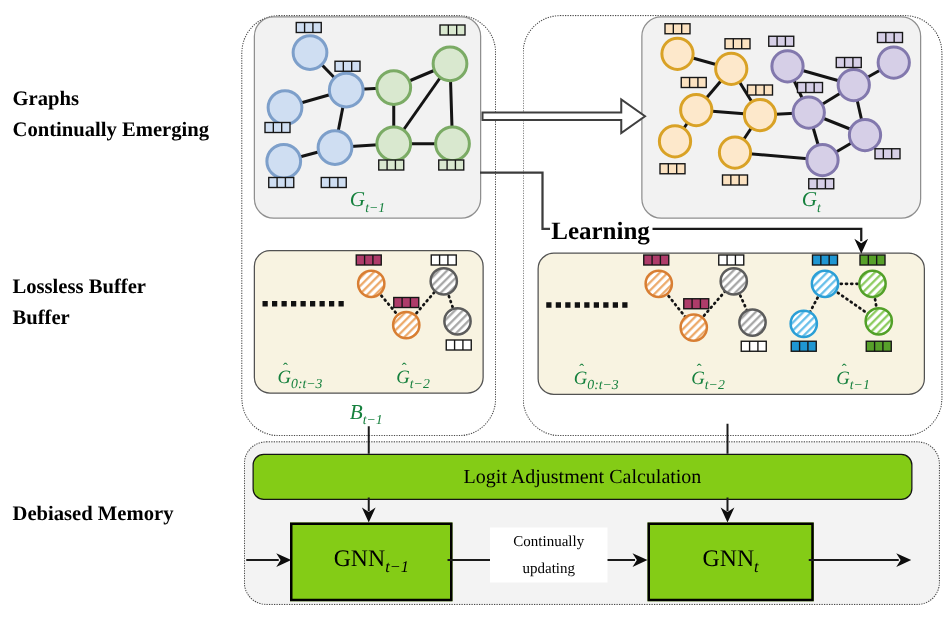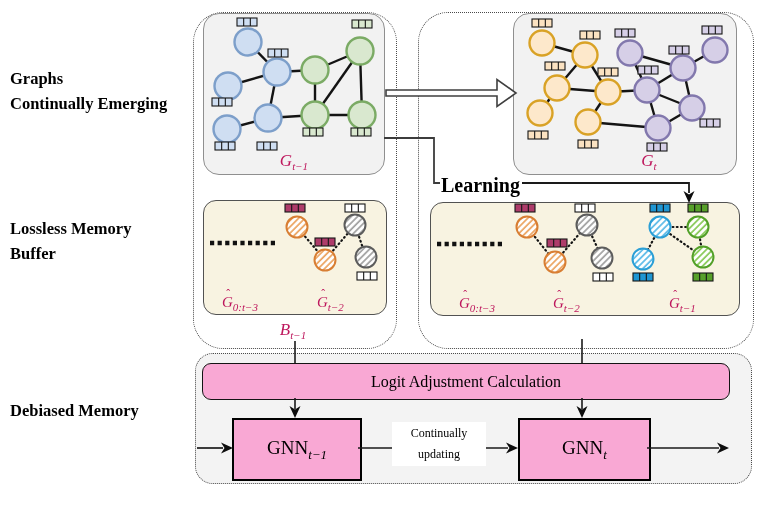--- a/index.html
+++ b/index.html
@@ -11,29 +11,29 @@
 
   .dotbox { position:absolute; border:1.6px dotted #4a4a4a; border-radius:30px; z-index:1; }
   #dotbox-bottom { border-radius:18px; background:#f3f3f3; }
 
   .panel { position:absolute; z-index:2; }
   .gpanel { background:#f2f2f2; border:1.4px solid #8f8f8f; border-radius:16px; }
   .bpanel { background:#f8f3e1; border:1.4px solid #525252; border-radius:13px; }
 
   #overlay { position:absolute; left:0; top:0; z-index:5; pointer-events:none; }
 
-  .mlabel { position:absolute; font-style:italic; font-size:16px; color:#be185d;
+  .mlabel { position:absolute; font-style:italic; font-size:16px; color:#15803d;
             white-space:nowrap; z-index:6; }
   .mlabel sub { font-size:11px; font-style:italic; }
   .roman { font-style:normal; }
   .hatwrap { position:relative; display:inline-block; }
   .hatchar { position:absolute; left:58%; top:-0.52em; transform:translateX(-50%);
              font-style:normal; font-size:0.78em; }
 
-  .box { position:absolute; background:#f9a8d4; display:flex; align-items:center;
+  .box { position:absolute; background:#84cc16; display:flex; align-items:center;
          justify-content:center; z-index:3; }
   #logit-box { border:1.6px solid #141414; border-radius:9px; font-size:16px; }
   .gnn-box { border:2.8px solid #000; font-size:19px; }
   .gnn-box sub { font-size:13px; font-style:italic; }
 
   #learning-label { position:absolute; font-weight:bold; font-size:20px; z-index:6; }
   #cont-upd { position:absolute; text-align:center; font-size:12px; line-height:21px;
               background:#fff; padding:1px 5px; z-index:6; }
   .panel-tag { position:absolute; left:0; right:0; bottom:2px; text-align:center; }
   .buf-tag { position:absolute; bottom:1px; font-size:15px; }
@@ -41,21 +41,21 @@
 </head>
 <body>
 
 <div class="canvas">
 
   <div class="sideLabel" style="top:66px;">
     <div>Graphs</div>
     <div>Continually Emerging</div>
   </div>
   <div class="sideLabel" style="top:216px;">
-    <div>Lossless Memory</div>
+    <div>Lossless Buffer</div>
     <div>Buffer</div>
   </div>
   <div class="sideLabel" style="top:398px;">
     <div>Debiased Memory</div>
   </div>
 
   <div class="dotbox" style="left:193px; top:12px; width:202px; height:335px;"></div>
   <div class="dotbox" style="left:418px; top:12px; width:334px; height:335px;"></div>
   <div class="dotbox" id="dotbox-bottom" style="left:195px; top:353px; width:555px; height:129px;"></div>
 

